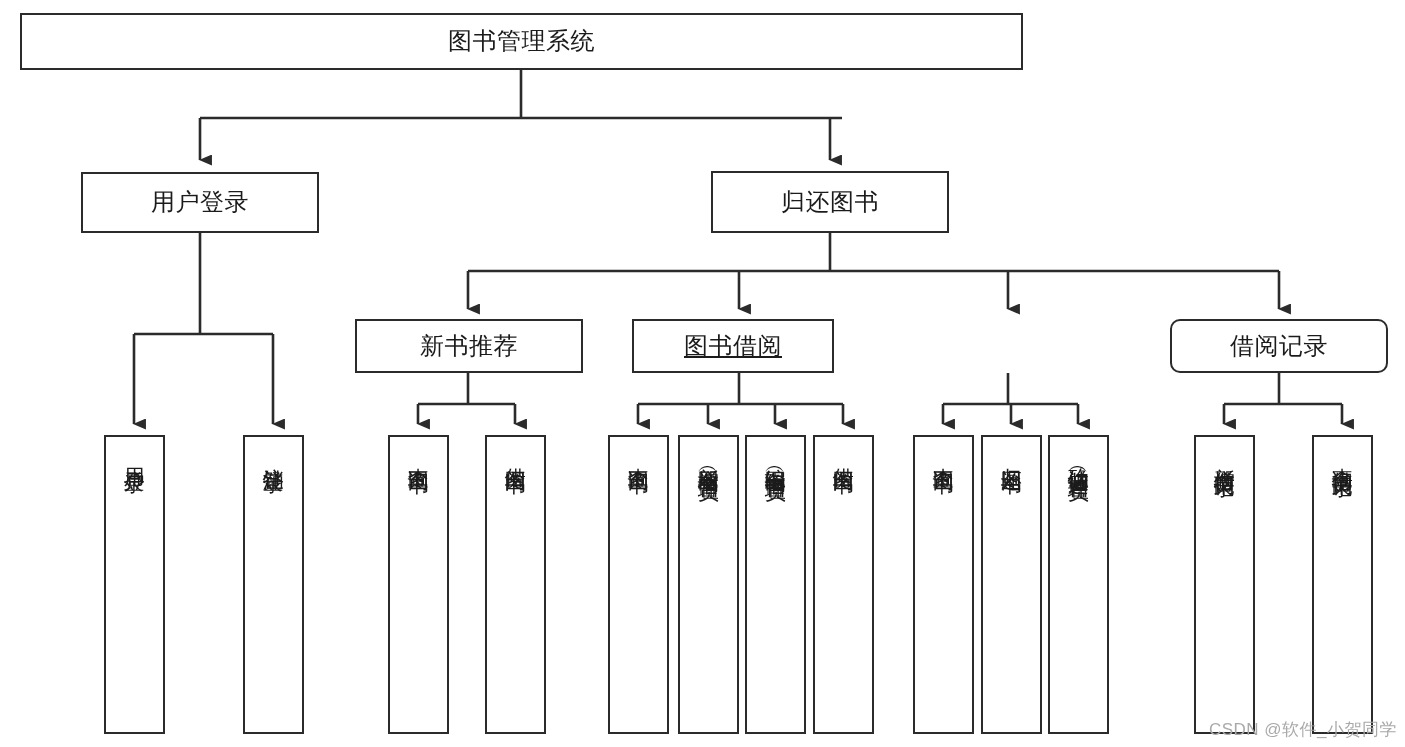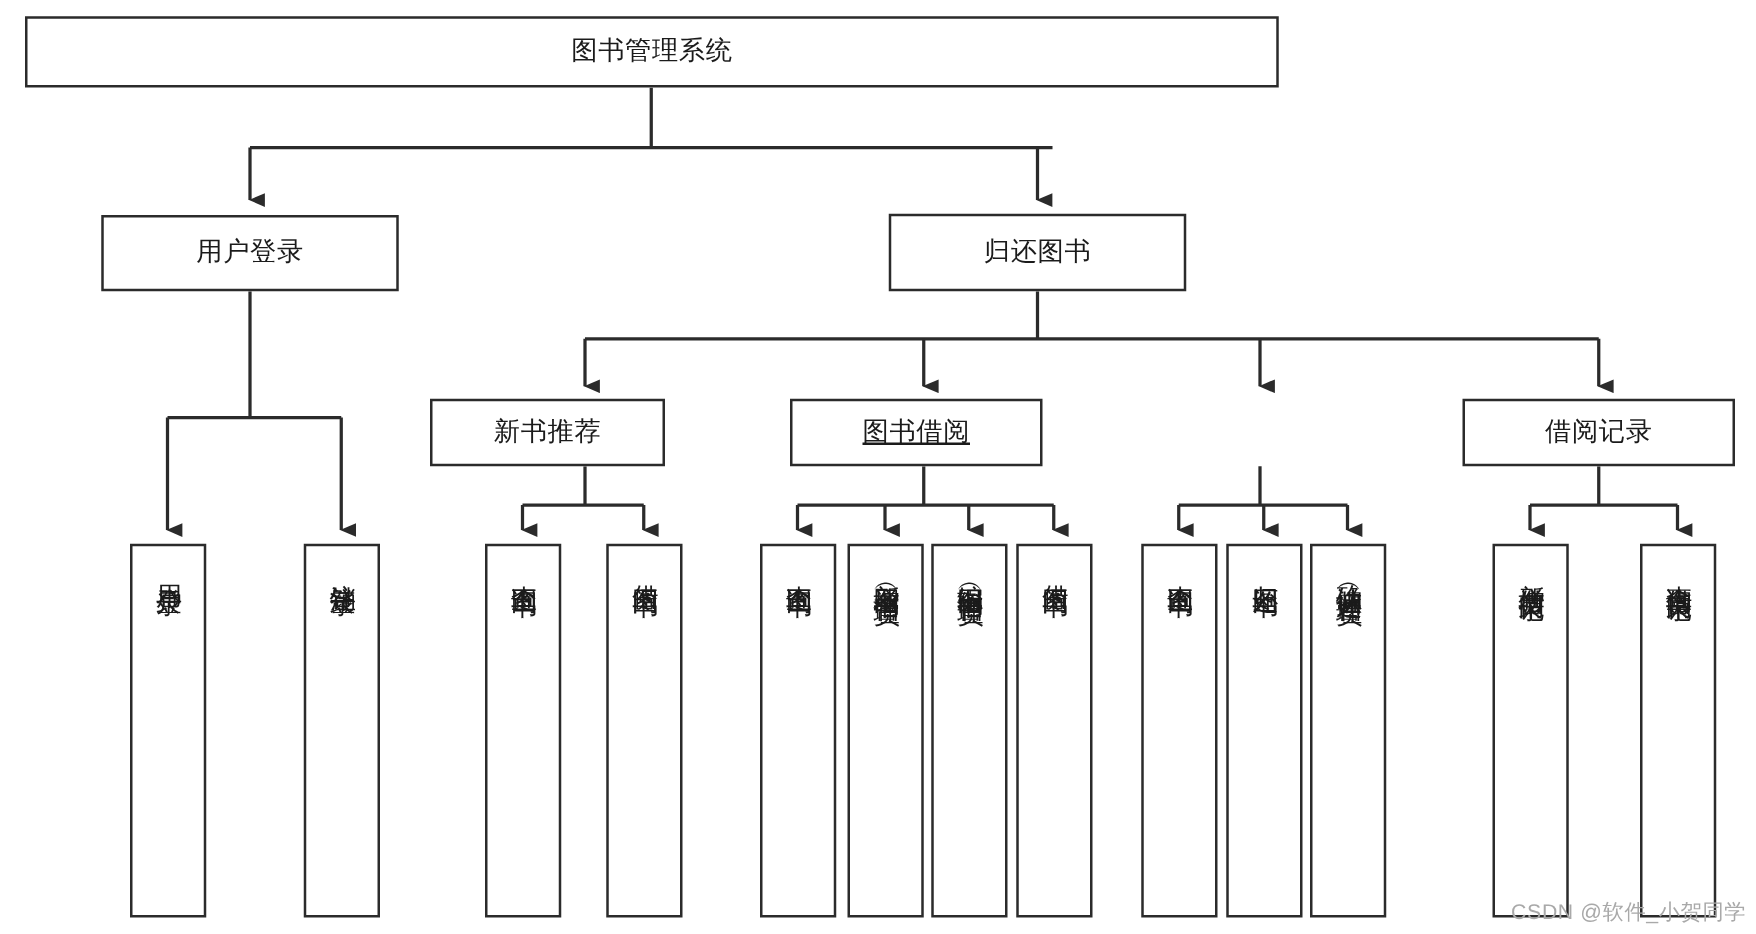--- a/index.html
+++ b/index.html
@@ -29,21 +29,21 @@
     position: absolute;
     box-sizing: border-box;
     background: #ffffff;
     border: 2px solid #2b2b2b;
     display: flex;
     align-items: center;
     justify-content: center;
     color: #1b1b1b;
   }
   .node .label {
-    font-size: 21px;
+    font-size: 24px;
     line-height: 1.18;
     letter-spacing: 0.5px;
     white-space: nowrap;
     text-align: right;
   }
   .node.leaf {
     border-width: 2px;
     align-items: flex-start;
     justify-content: center;
     padding-top: 14px;
@@ -126,27 +126,27 @@
     <span class="label">图书管理系统</span>
   </div>
 
   <div class="node" id="node-l2-0" style="left: 81px; top: 172px; width: 238px; height: 61px;">
     <span class="label">用户登录</span>
   </div>
   <div class="node" id="node-l2-1" style="left: 711px; top: 171px; width: 238px; height: 62px;">
     <span class="label">归还图书</span>
   </div>
 
-  <div class="node" id="node-l3-0" style="left: 344px; top: 319px; width: 188px; height: 54px;">
+  <div class="node" id="node-l3-0" style="left: 355px; top: 319px; width: 228px; height: 54px;">
     <span class="label">新书推荐</span>
   </div>
   <div class="node" id="node-l3-1" style="left: 632px; top: 319px; width: 202px; height: 54px; text-decoration: underline;">
     <span class="label">图书借阅</span>
   </div>
-  <div class="node" id="node-l3-3" style="left: 1170px; top: 319px; width: 218px; height: 54px;">
+  <div class="node" id="node-l3-3" style="left: 1170px; top: 319px; width: 218px; height: 54px; border-radius: 10px;">
     <span class="label">借阅记录</span>
   </div>
 
   <div class="node leaf" id="node-leaf-0" style="left: 104px; top: 435px; width: 61px; height: 299px;">
     <span class="label">用户登录</span>
   </div>
   <div class="node leaf" id="node-leaf-1" style="left: 243px; top: 435px; width: 61px; height: 299px;">
     <span class="label">注销登录</span>
   </div>
   <div class="node leaf" id="node-leaf-2" style="left: 388px; top: 435px; width: 61px; height: 299px;">

